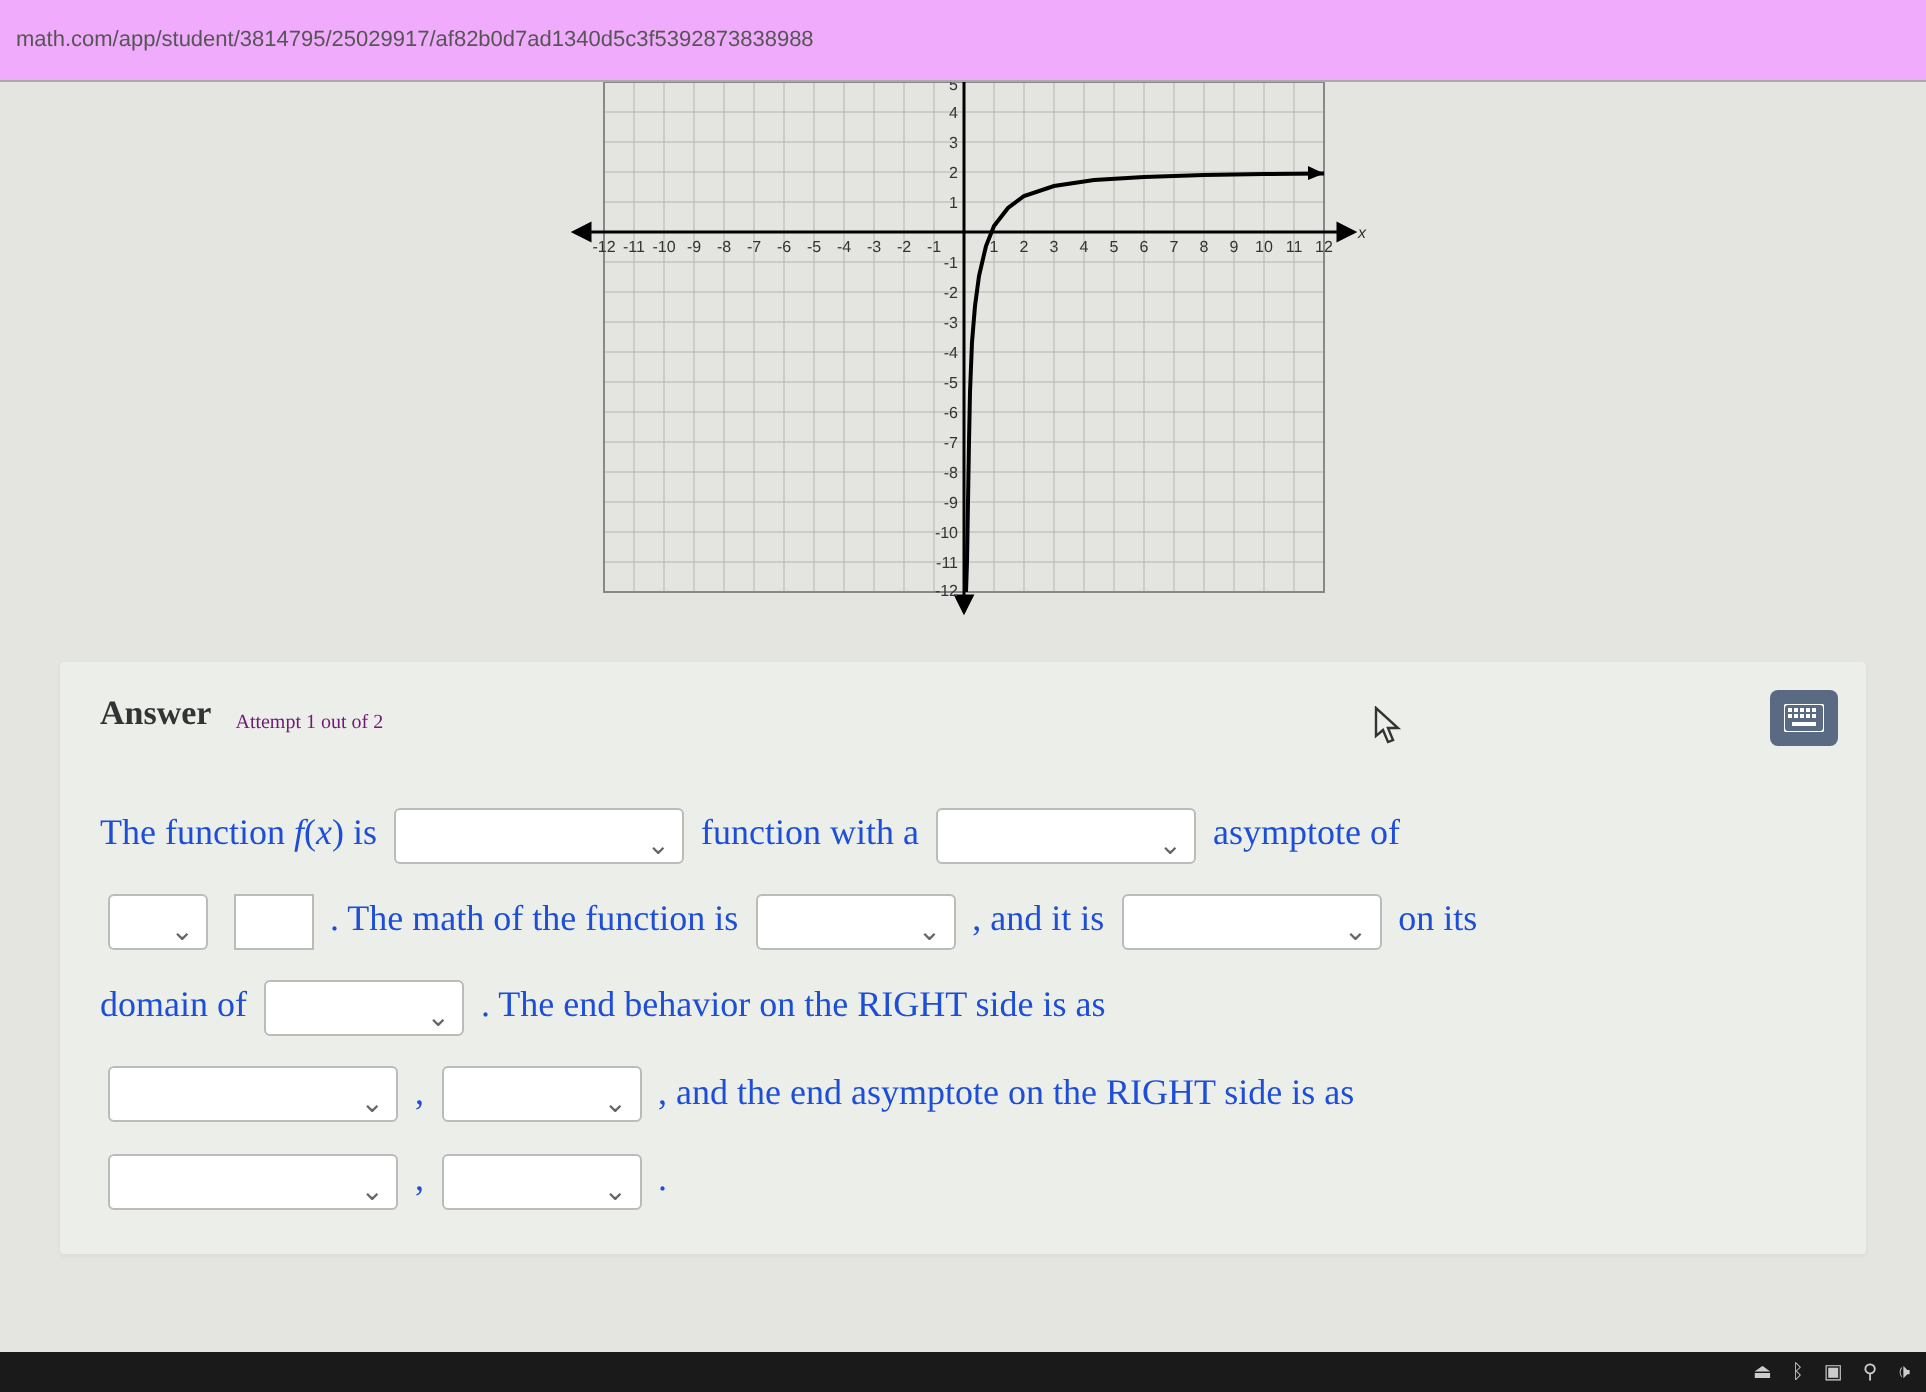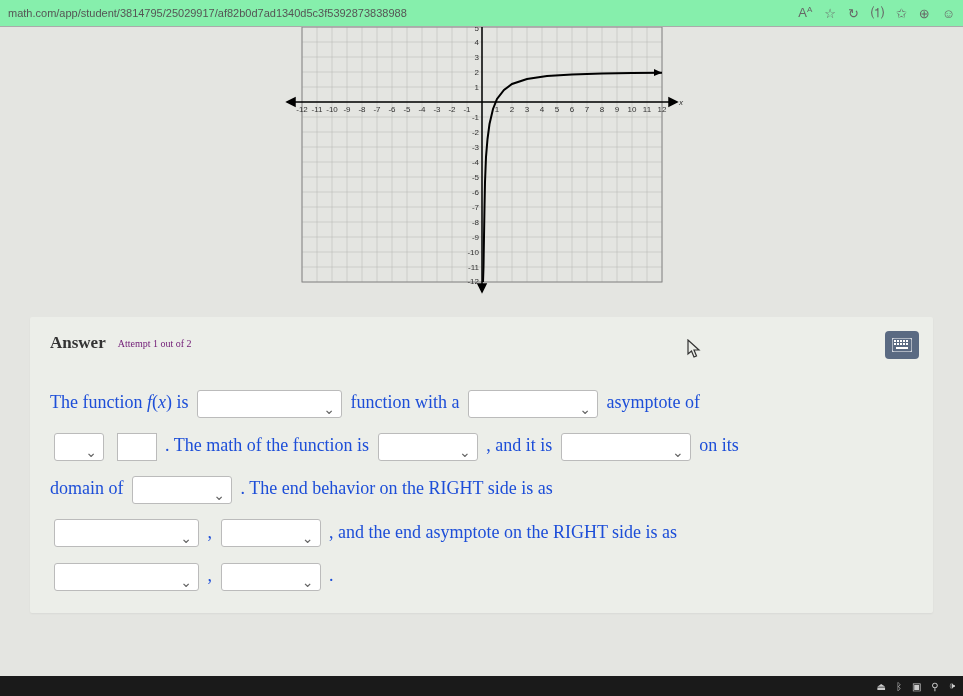--- a/index.html
+++ b/index.html
@@ -5,22 +5,22 @@
 * { box-sizing: border-box; margin: 0; padding: 0; }
 body {
   font-family: Georgia, 'Times New Roman', serif;
   background: #d4d5d0;
   width: 963px;
   height: 696px;
   overflow: hidden;
   position: relative;
 }
 .url-bar {
-  background: #86efac;
-  padding: 4px 8px;
+  background: #f0abfc;
+  padding: 14px 8px;
   font-size: 11px;
   font-family: Arial, sans-serif;
   color: #555;
   border-bottom: 1px solid #aaa;
   display: flex;
   justify-content: space-between;
   align-items: center;
 }
 .browser-icons { display: flex; gap: 12px; align-items: center; color: #666; }
 .browser-icons span { font-size: 13px; }
@@ -38,21 +38,21 @@
 .graph-svg { width: 430px; height: 270px; }
 .answer-panel {
   background: #eceee9;
   padding: 16px 20px;
   border-radius: 2px;
   position: relative;
   box-shadow: 0 1px 2px rgba(0,0,0,0.05);
 }
 .answer-header {
   display: flex;
-  align-items: center;
+  align-items: flex-end;
   gap: 12px;
   margin-bottom: 28px;
 }
 .answer-title { font-weight: bold; font-size: 17px; color: #333; font-family: Georgia, serif; }
 .attempt-text { font-size: 10px; color: #701a75; }
 .keyboard-btn {
   position: absolute;
   right: 14px;
   top: 14px;
   width: 34px;
@@ -124,29 +124,20 @@
   padding: 0 8px;
   gap: 10px;
 }
 .taskbar span { color: #ccc; font-size: 10px; }
 </style>
 </head>
 <body>
 
 <div class="url-bar">
   <span>math.com/app/student/3814795/25029917/af82b0d7ad1340d5c3f5392873838988</span>
-  <div class="browser-icons">
-    <span>A<sup style="font-size:8px">A</sup></span>
-    <span>☆</span>
-    <span>↻</span>
-    <span>⑴</span>
-    <span>✩</span>
-    <span>⊕</span>
-    <span>☺</span>
-  </div>
 </div>
 
 <div class="content-area">
 
   <div class="graph-wrap">
     <svg class="graph-svg" viewBox="0 0 430 270">
 
       <g stroke="#b5b5b0" stroke-width="0.5">
 
         <line x1="35" y1="0" x2="35" y2="255"></line>

